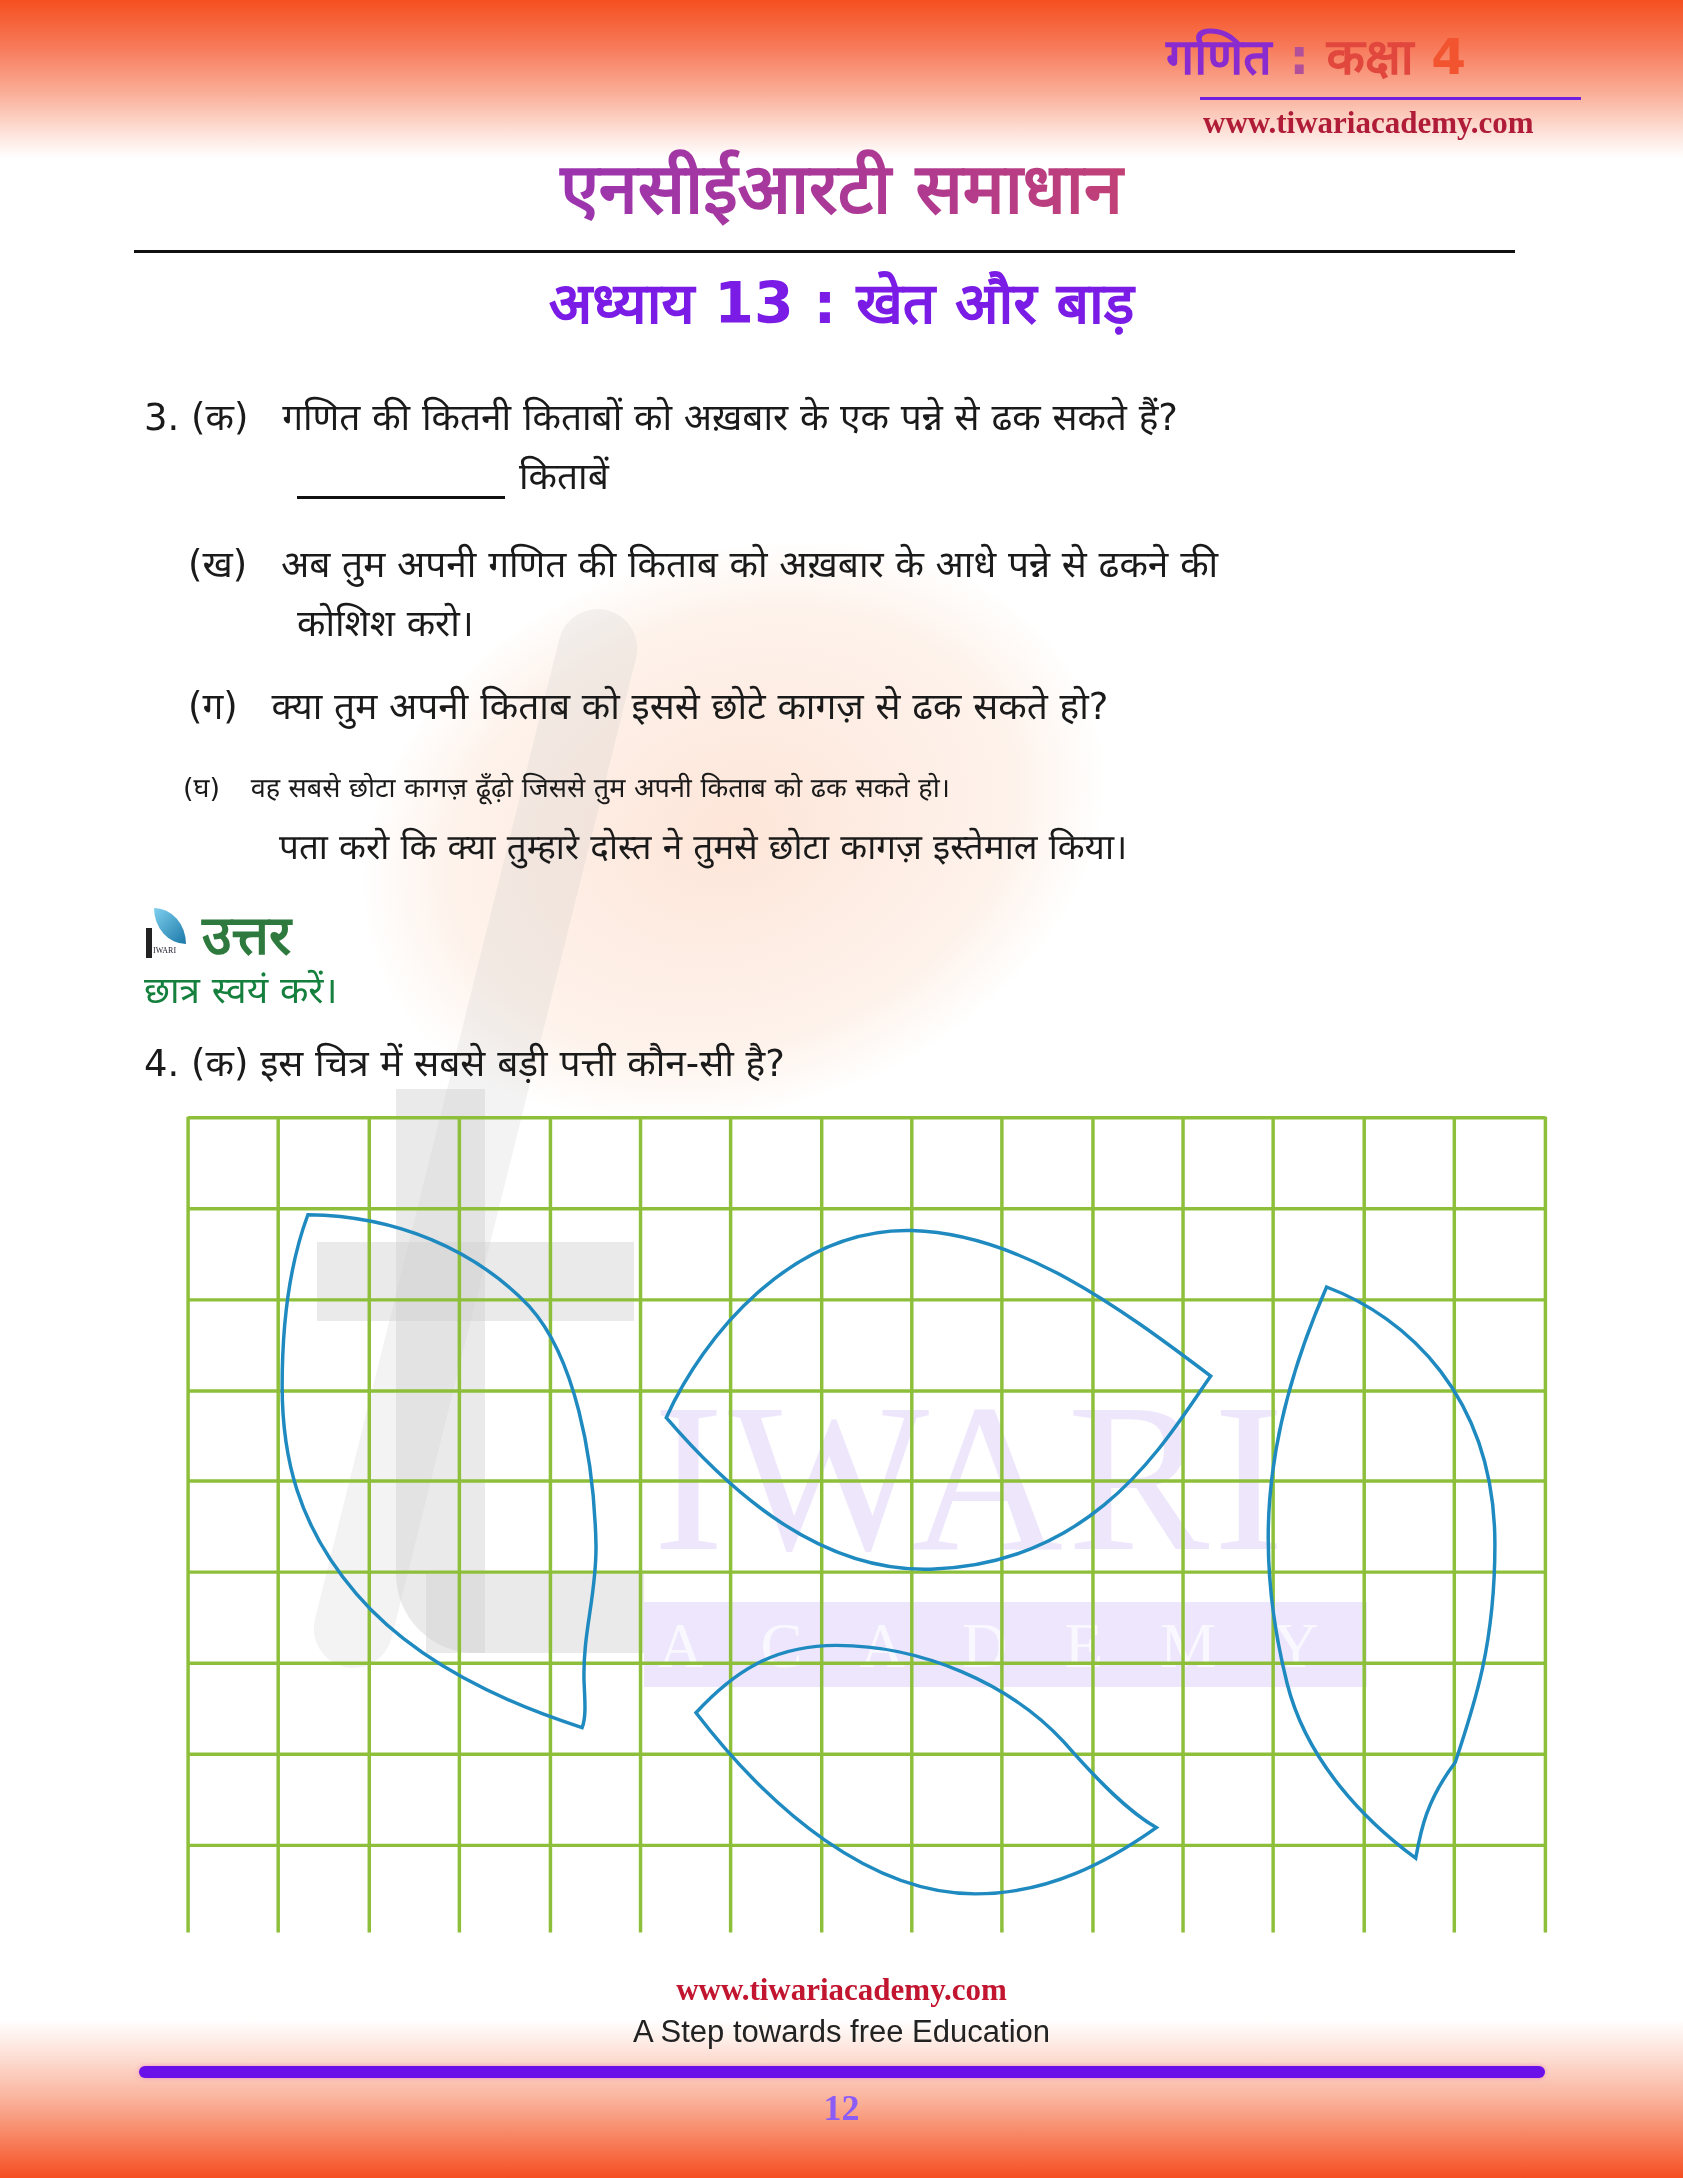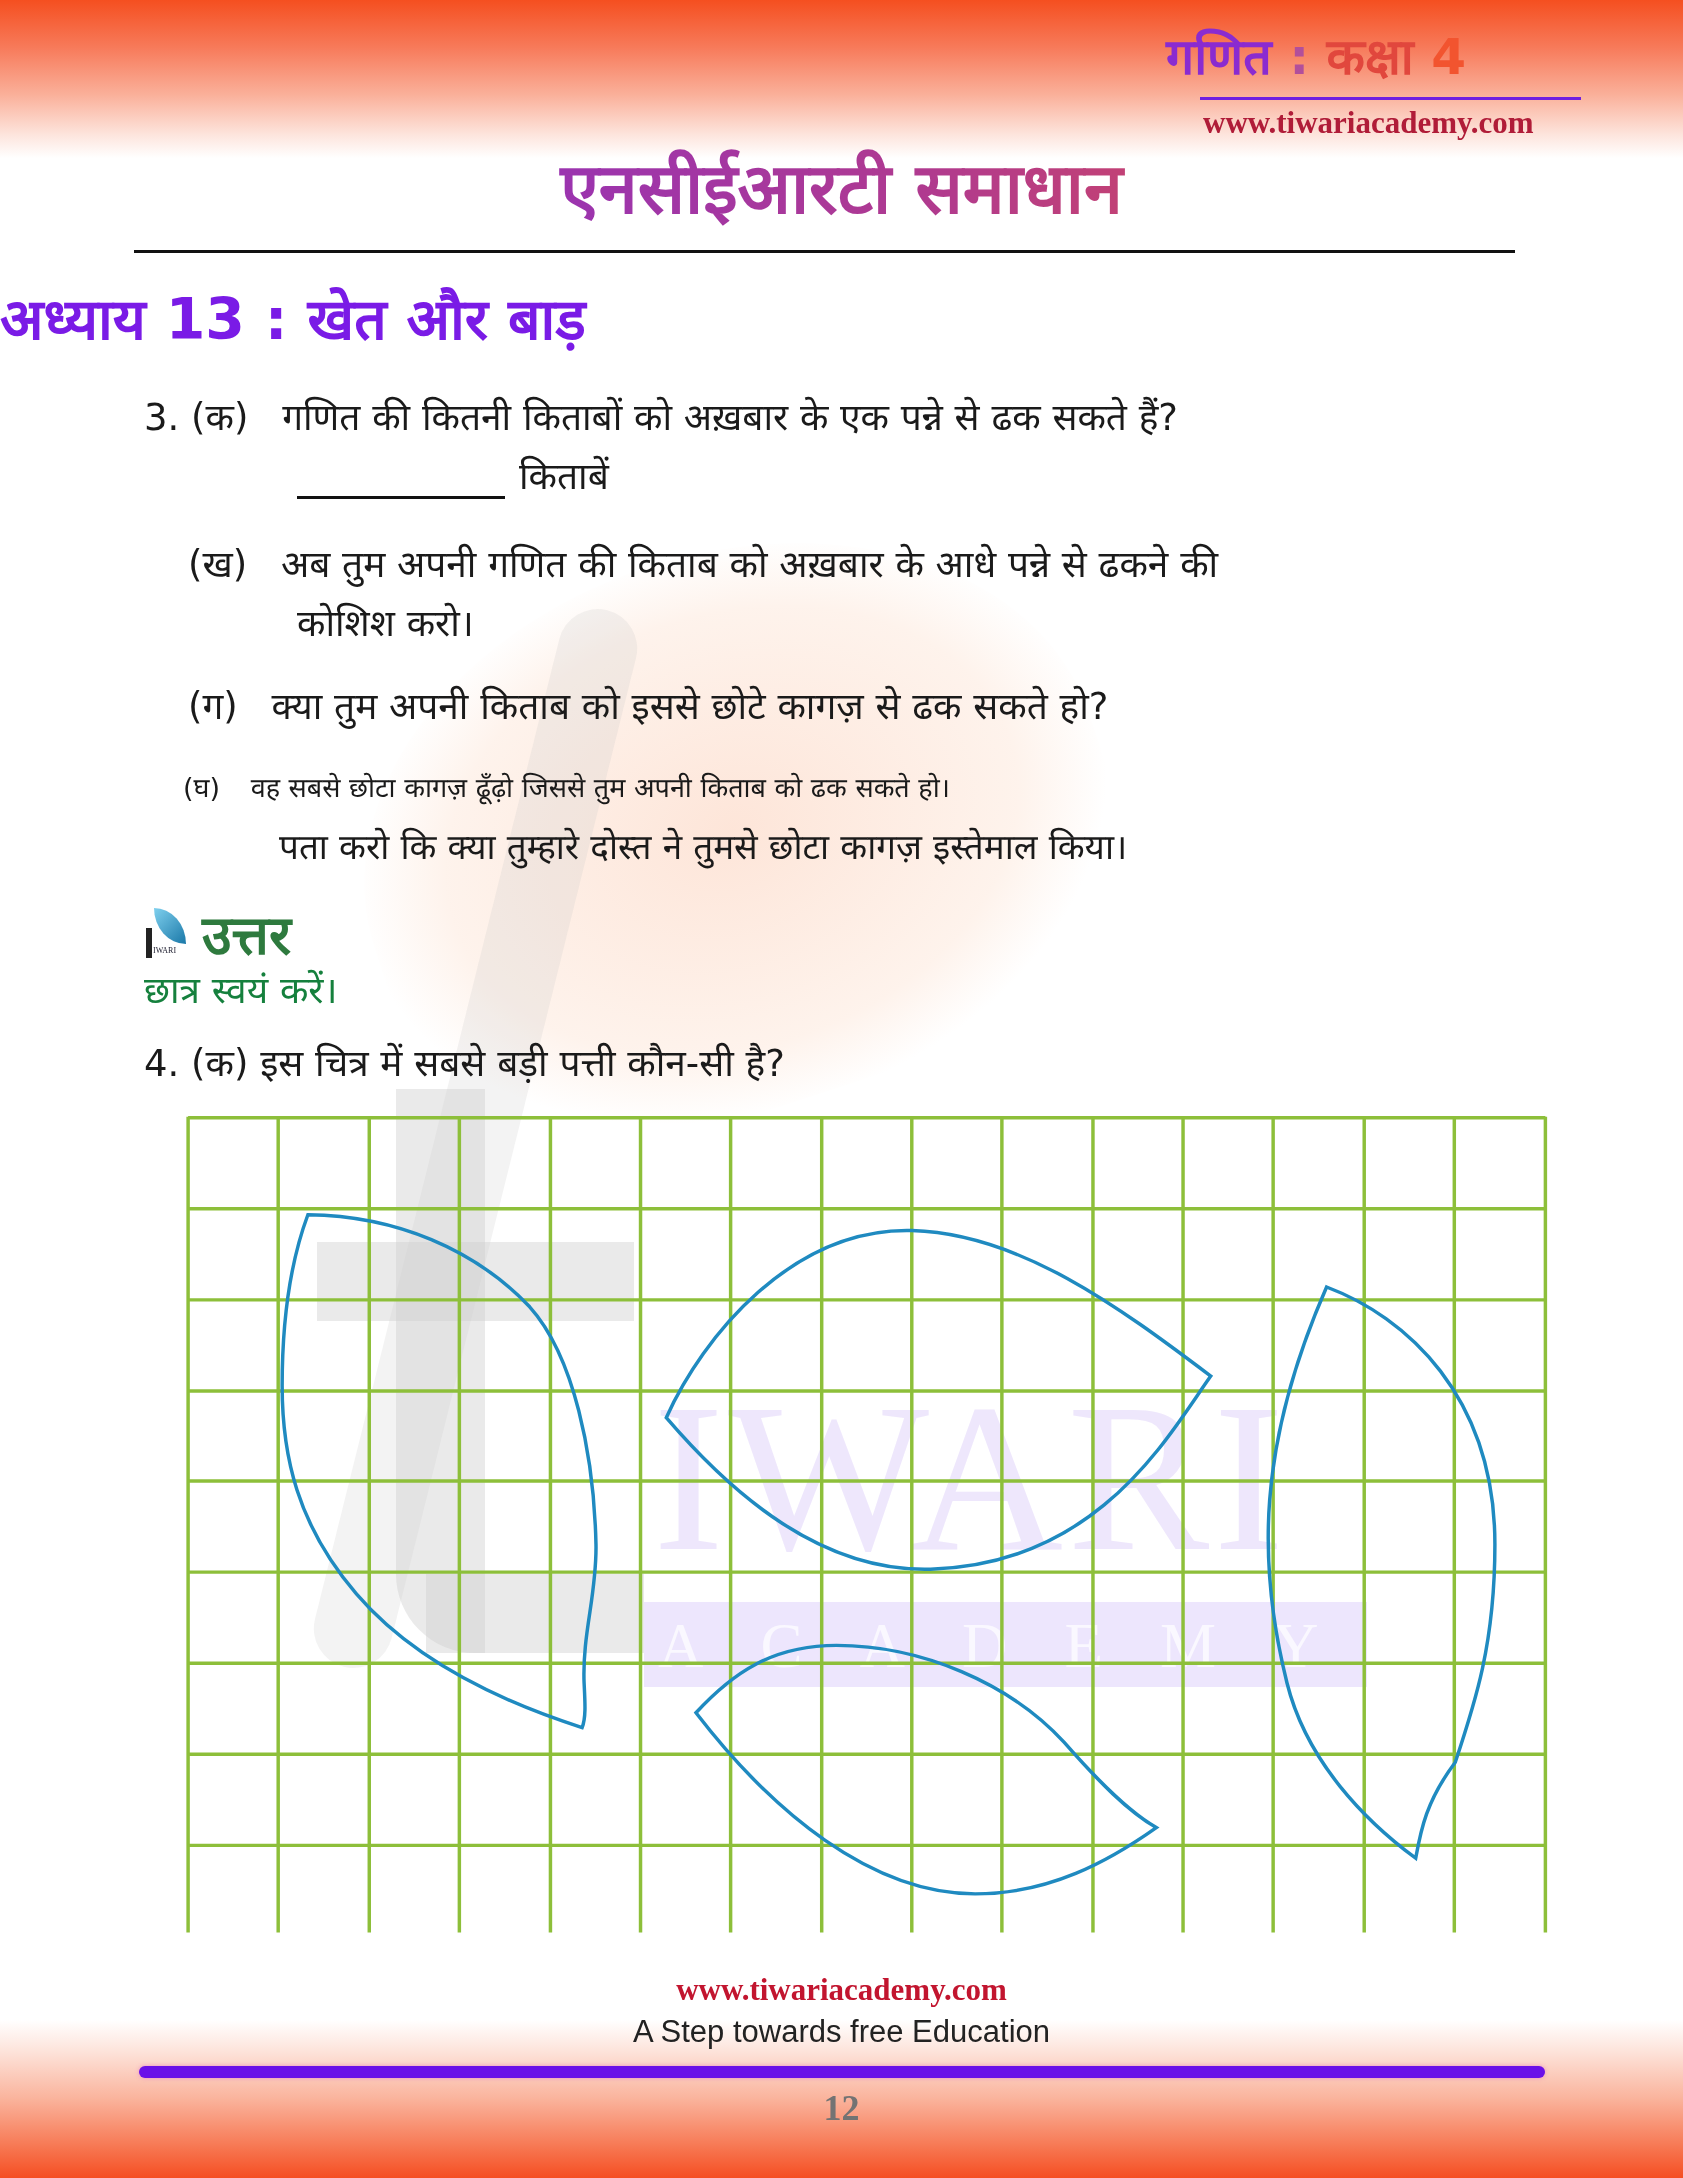--- a/index.html
+++ b/index.html
@@ -22,39 +22,39 @@
   .subject .s1 { color: #8a2bd0; }
   .subject .s2 { color: #b24f9b; }
   .subject .s3 { color: #e1473d; }
   .subject .s4 { color: #f2542f; }
   .subject-rule { position: absolute; left: 1200px; top: 97px; width: 381px; height: 3px; background: #6f1fe0; }
   .site-top { position: absolute; left: 1203px; top: 105px; font-family: "Liberation Serif", serif; font-weight: bold; font-size: 31px; color: #b01c38; white-space: nowrap; }
 
   .main-title { position: absolute; left: 0; width: 1683px; top: 147px; text-align: center; font-size: 70px; font-weight: bold; line-height: 1.2;
     background: linear-gradient(to right, #7a2be0 0%, #b03a8f 55%, #f2542f 100%); -webkit-background-clip: text; background-clip: text; color: transparent; }
   .head-rule { position: absolute; left: 134px; top: 250px; width: 1381px; height: 3px; background: #111; }
-  .chapter-title { position: absolute; left: 0; width: 1683px; top: 269px; font-size: 57px; font-weight: bold; color: #7a1be6; line-height: 1.2; margin-top: 16px; }
+  .chapter-title { position: absolute; left: 0; width: 1683px; top: 269px; text-align: center; font-size: 57px; font-weight: bold; color: #7a1be6; line-height: 1.2; }
 
   .q { position: absolute; font-size: 37px; color: #1a1a1a; line-height: 1.2; white-space: nowrap; }
   .blank { display: inline-block; width: 208px; border-bottom: 3px solid #111; height: 30px; vertical-align: bottom; margin-right: 14px; }
 
   .answer-head { position: absolute; left: 144px; top: 896px; display: flex; align-items: center; }
   .logo-mark { width: 44px; height: 50px; position: relative; margin-right: 14px; }
   .logo-leaf { position: absolute; left: 10px; top: 0; width: 32px; height: 36px; background: linear-gradient(135deg, #7fd0ee, #1a78a8); border-radius: 0 100% 0 100%; }
   .logo-t { position: absolute; left: 2px; top: 20px; width: 6px; height: 30px; background: #222; }
   .logo-text { position: absolute; left: 9px; top: 38px; font-size: 8px; color: #223; font-family: "Liberation Serif", serif; }
   .answer-label { font-size: 54px; color: #2e7a3e; font-weight: bold; }
   .answer-text { position: absolute; left: 144px; top: 963px; font-size: 37px; color: #15803d; }
 
   .grid-wrap { position: absolute; left: 0; top: 0; width: 1683px; height: 2178px; }
 
   .site-bottom { position: absolute; left: 0; width: 1683px; top: 1972px; text-align: center; font-family: "Liberation Serif", serif; font-weight: bold; font-size: 31px; color: #c2152f; }
   .tagline { position: absolute; left: 0; width: 1683px; top: 2014px; text-align: center; font-family: Liberation Sans, sans-serif; font-size: 31px; color: #222; }
   .bottom-rule { position: absolute; left: 139px; top: 2066px; width: 1406px; height: 12px; background: #6a10e8; border-radius: 6px; box-shadow: 0 0 4px rgba(230,120,200,0.7); }
-  .page-num { position: absolute; left: 0; width: 1683px; top: 2087px; text-align: center; font-family: "Liberation Serif", serif; font-weight: bold; font-size: 36px; color: #737373; }
+  .page-num { position: absolute; left: 0; width: 1683px; top: 2087px; text-align: center; font-family: "Liberation Serif", serif; font-weight: bold; font-size: 36px; color: #8b5cf6; }
 </style>
 </head>
 <body>
 
 <div class="top-band"></div>
 <div class="bottom-band"></div>
 
 <div class="watermark-arc"></div>
 <div class="watermark-stroke"></div>
 <div class="wm-t-stem"></div>

